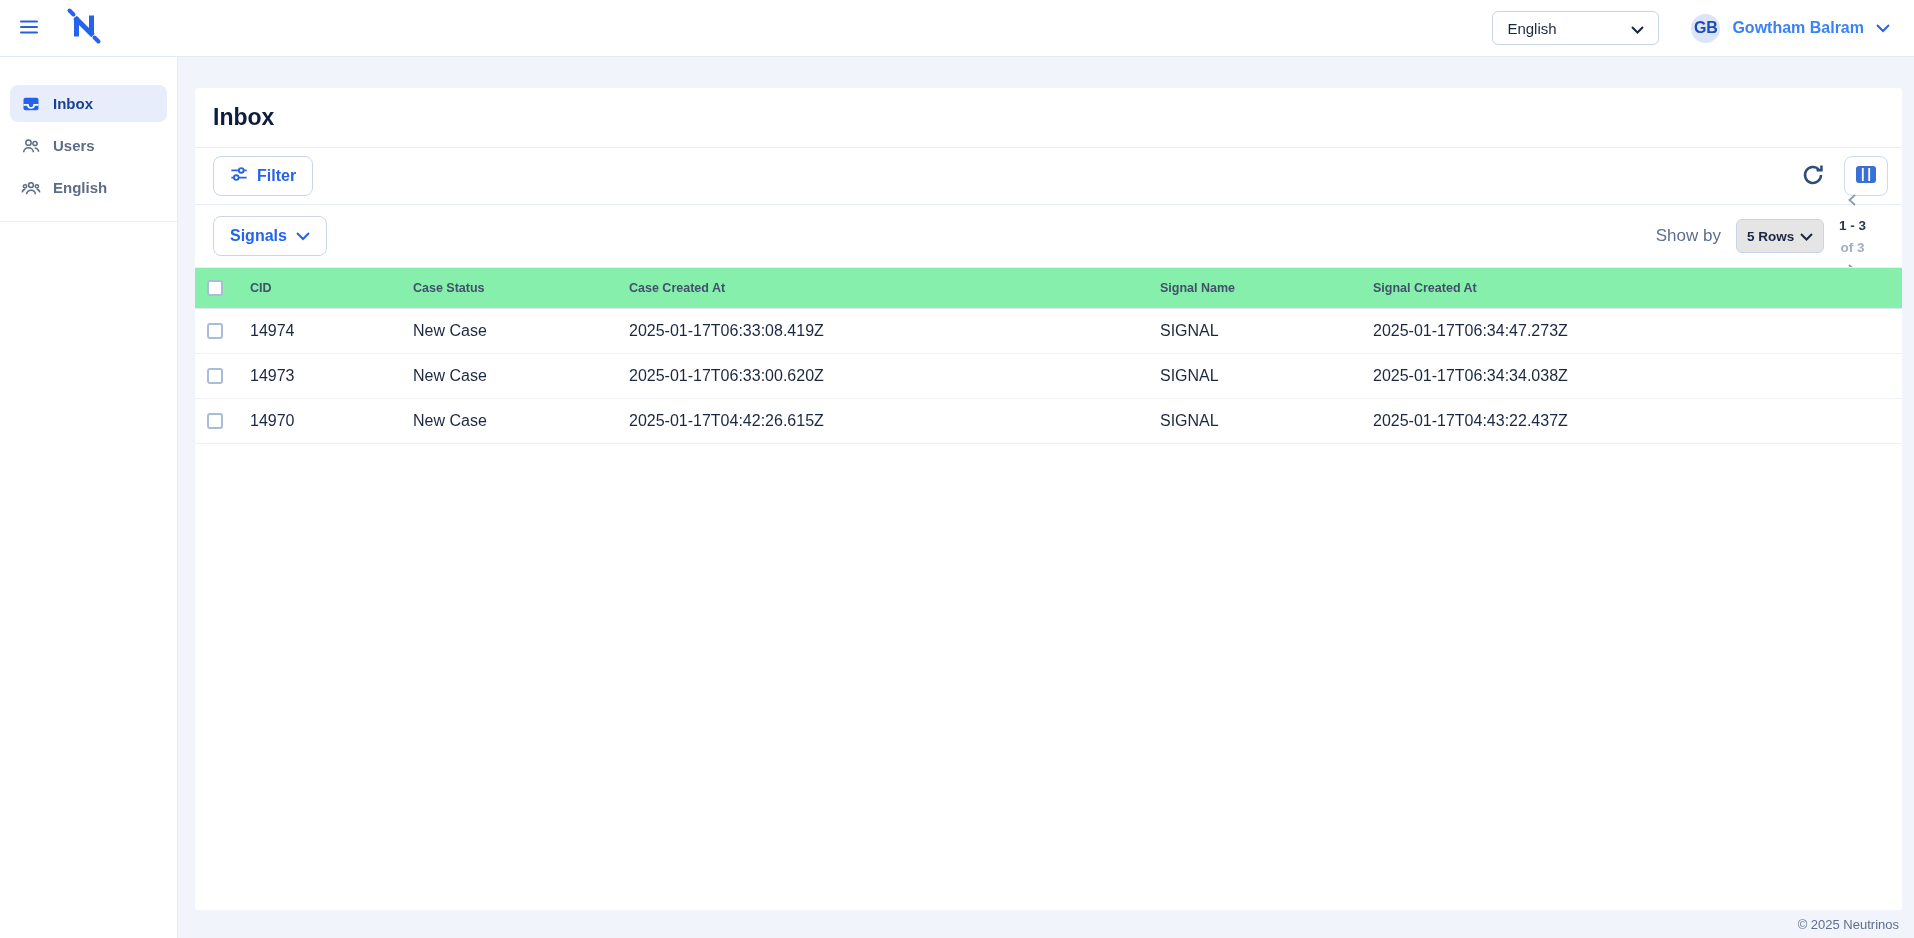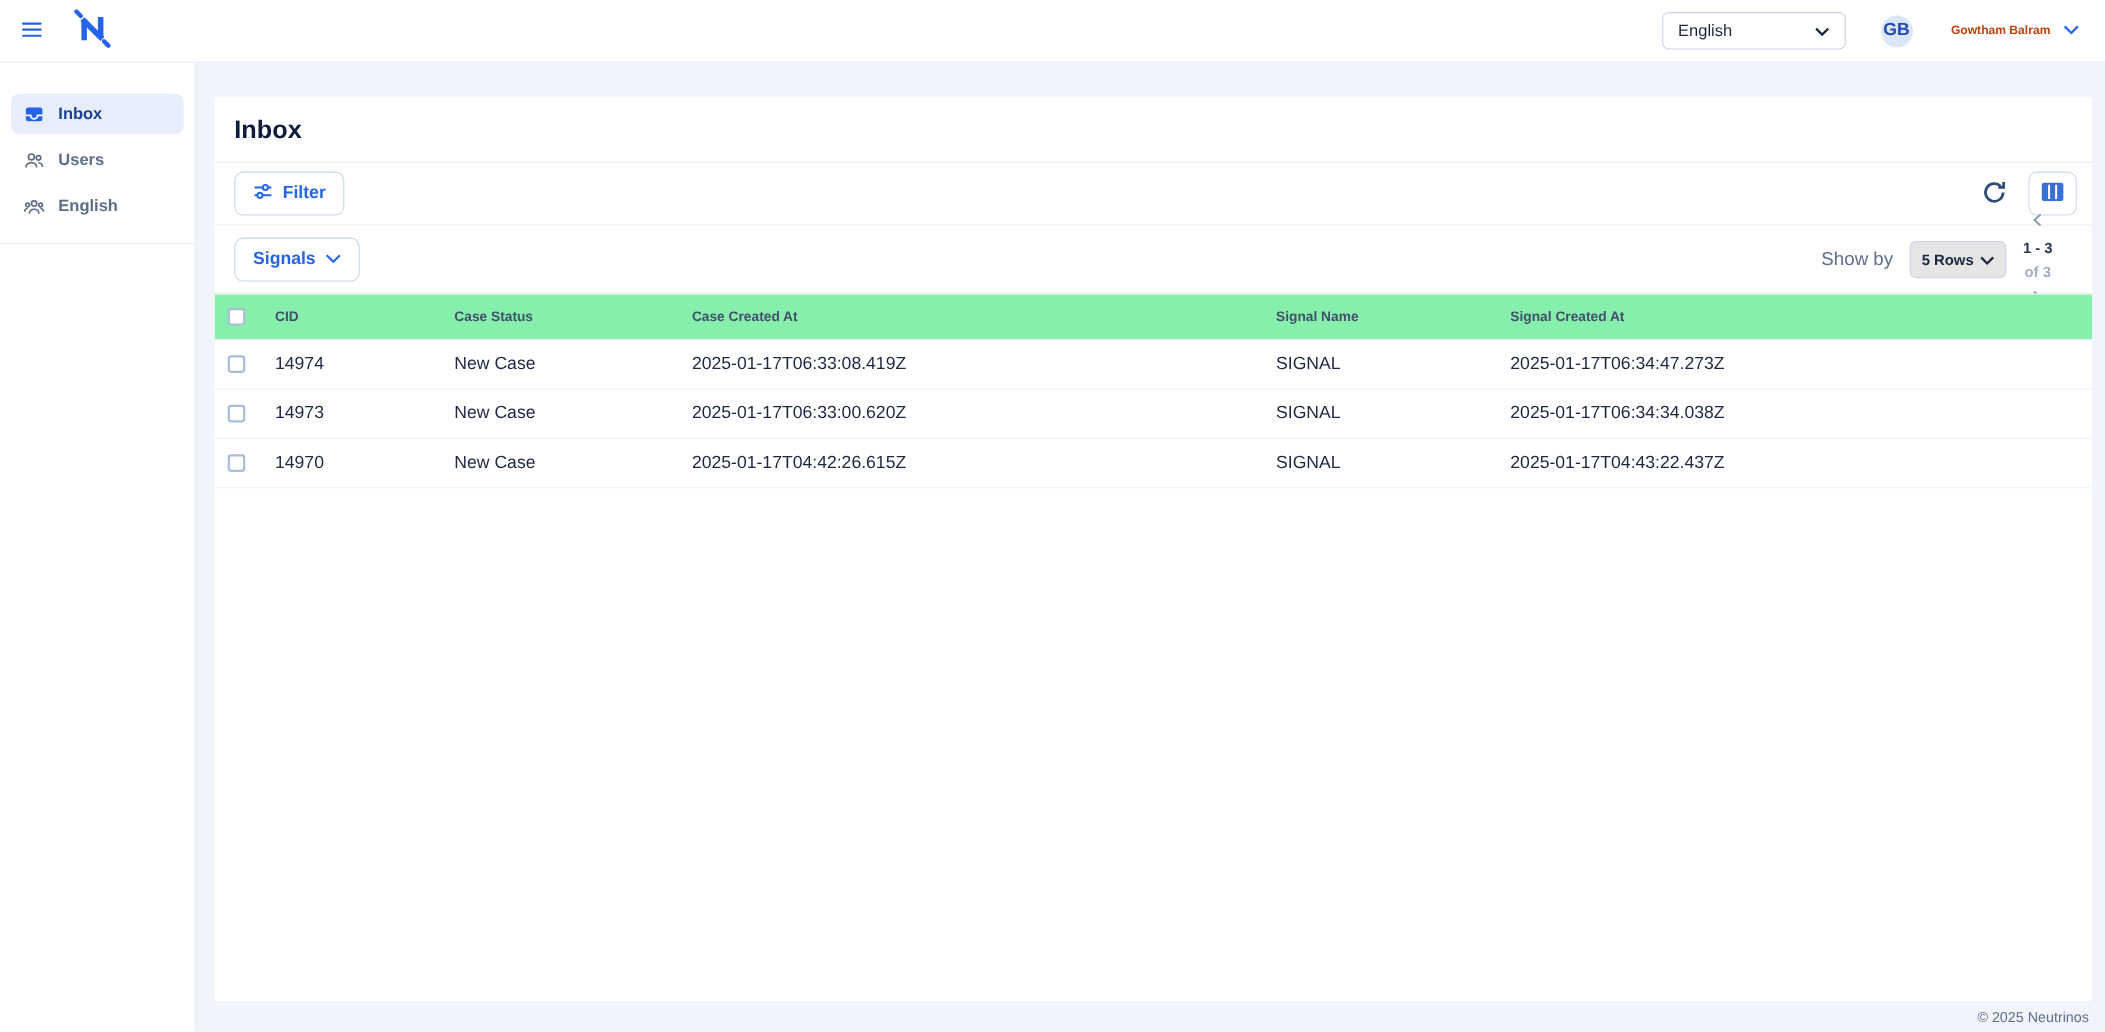--- a/index.html
+++ b/index.html
@@ -22,21 +22,21 @@
     width:167px; height:34px; border:1px solid #c9d4e6; border-radius:6px; background:#fff;
     display:flex; align-items:center; justify-content:space-between; padding:0 14px;
     font-size:15px; color:#1c2742; cursor:pointer;
   }
   .user-chip { display:flex; align-items:center; gap:12px; cursor:pointer; }
   .avatar {
     width:29px; height:29px; border-radius:50%; background:#dce4f7;
     display:flex; align-items:center; justify-content:center;
     font-size:16px; font-weight:700; color:#1e4bb5;
   }
-  .user-name { font-size:11px; font-weight:700; color:#c2410c;margin-left:23px; }
+  .user-name { font-size:16px; font-weight:700; color:#3b82f6; }
   
   .shell { display:flex; height:881px; }
   .sidebar { width:178px; background:#fff; border-right:1px solid #e7ebf2; flex:none; }
   .nav { padding:28px 10px 0; }
   .nav-item {
     height:37px; display:flex; align-items:center; gap:12px; padding:0 11px;
     border-radius:8px; margin-bottom:5px; cursor:pointer;
     font-size:15px; font-weight:600; color:#5d6c87;
   }
   .nav-item.active { background:#e7edfb; color:#19418f; font-weight:700; }

